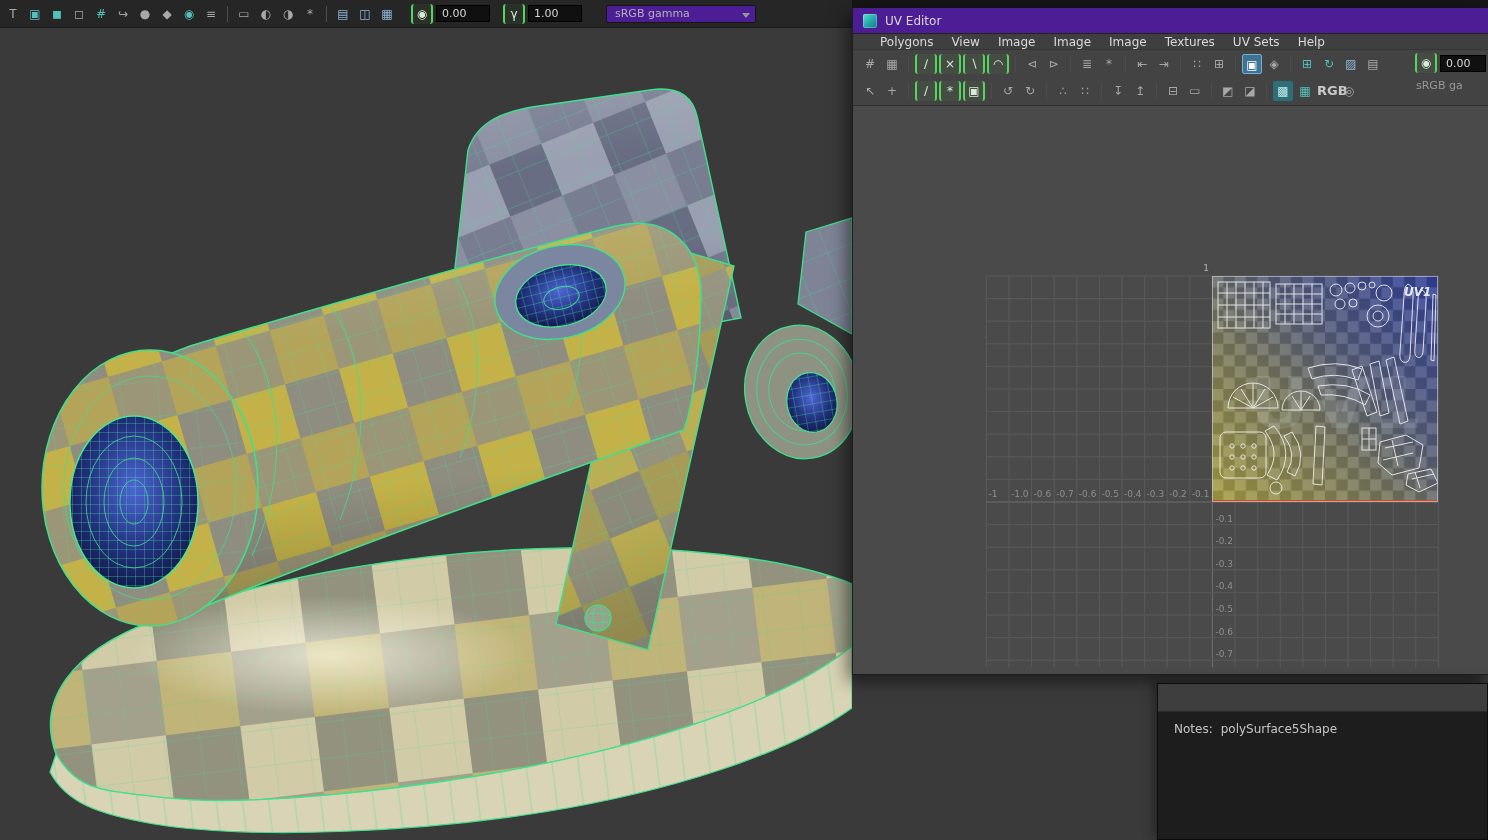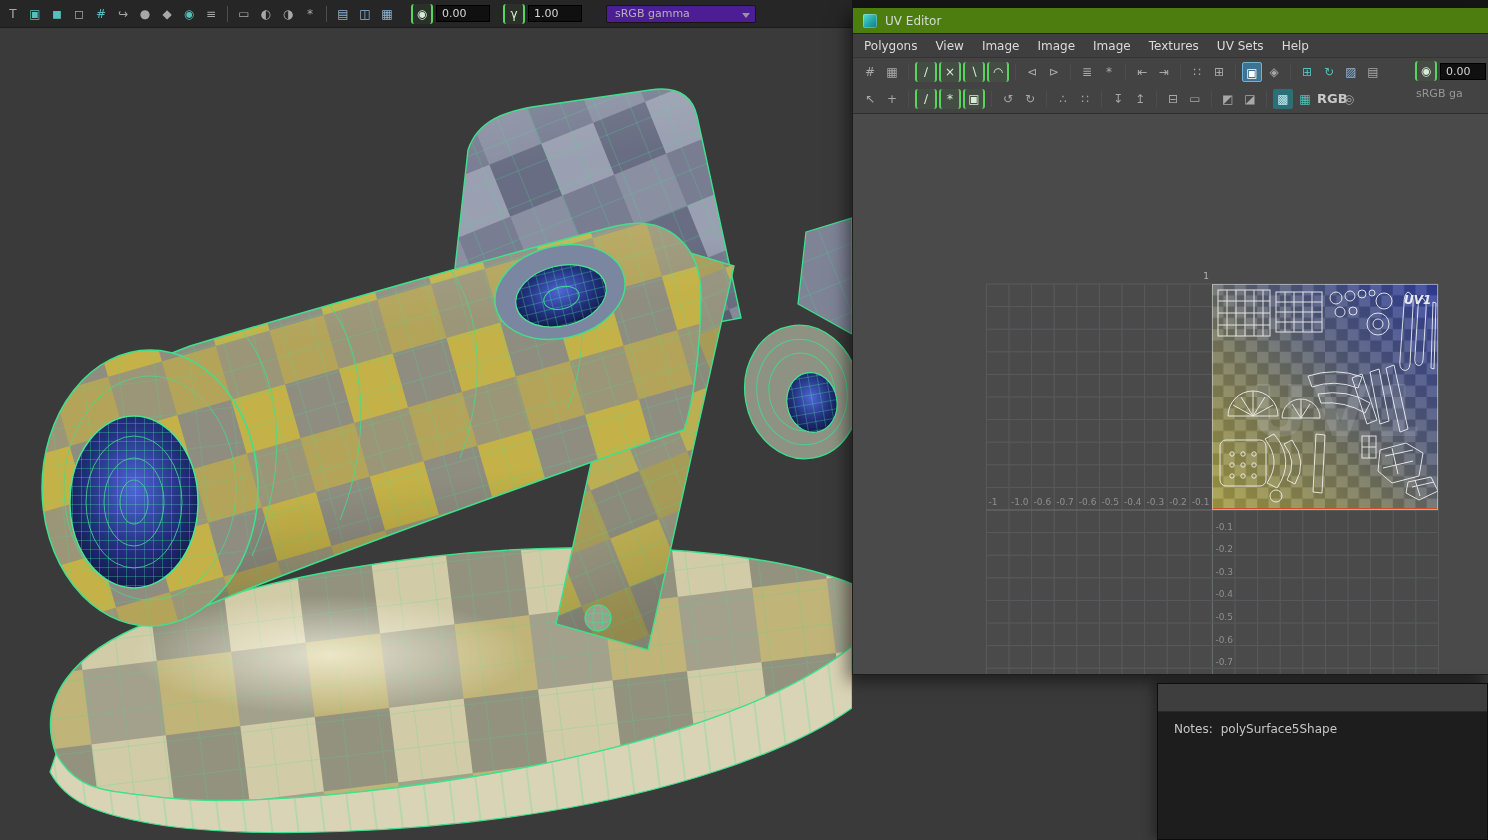--- a/index.html
+++ b/index.html
@@ -62,32 +62,32 @@
 
   
   #uv-editor{
     position:absolute; left:852px; top:8px; width:636px; height:667px;
     background:#434343; z-index:3;
     box-shadow:-5px 6px 16px rgba(0,0,0,.5);
     border-left:1px solid #1d1d1d; border-bottom:1px solid #1d1d1d;
     display:flex; flex-direction:column;
   }
   #uv-titlebar{
-    height:26px; background:#4d7c0f; display:flex; align-items:center;
+    height:26px; background:#4c1d95; display:flex; align-items:center;
     padding-left:10px; flex:none; border-bottom:1px solid #222;
   }
   #uv-title-icon{
     width:14px; height:14px; border-radius:2px; margin-right:8px;
     background:linear-gradient(135deg,#57e0cf 0%,#23a7a7 55%,#157a88 100%);
     box-shadow:inset 0 0 0 1px rgba(255,255,255,.25);
   }
   #uv-title-text{ font-size:12px; color:#d9d9d9; }
   #uv-menubar{
-    height:24px; background:#3f3f3f; display:flex; align-items:center;
-    padding-left:2px; flex:none; border-bottom:1px solid #343434;
+    height:16px; background:#3f3f3f; display:flex; align-items:center;
+    padding-left:18px; flex:none; border-bottom:1px solid #343434;
   }
   .menu-item{ padding:0 9px; font-size:12px; color:#dadada; line-height:24px; cursor:default; }
   #uv-toolbar{
     height:56px; background:#434343; flex:none; position:relative;
     border-bottom:1px solid #2e2e2e;
   }
   .uvtrow{ display:flex; align-items:center; height:27px; padding-left:6px; }
   #uvtr-right{ position:absolute; right:0; top:3px; width:74px; }
   #uvtr-right .frow{ display:flex; align-items:center; }
   #uvtr-right .numfield{ width:46px; }

